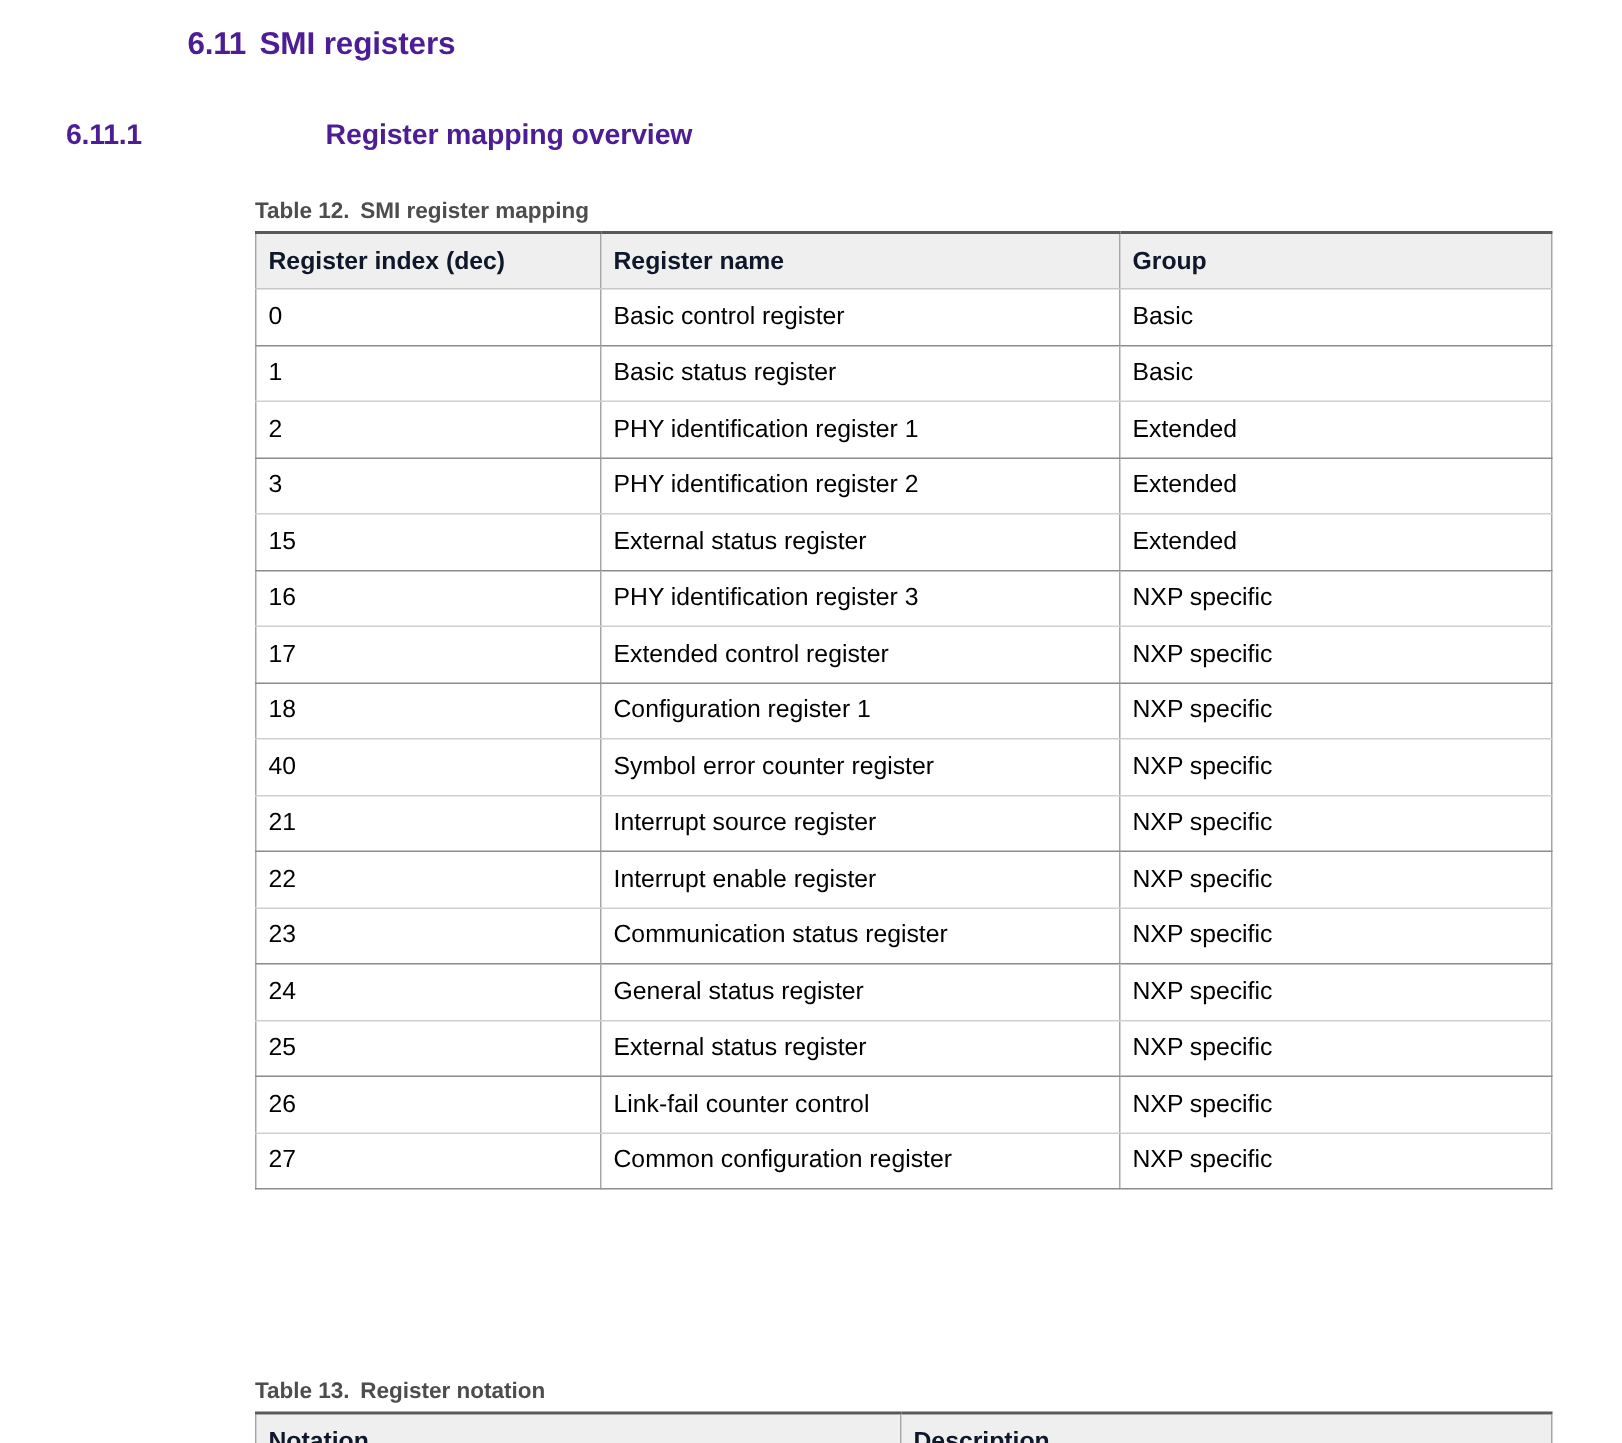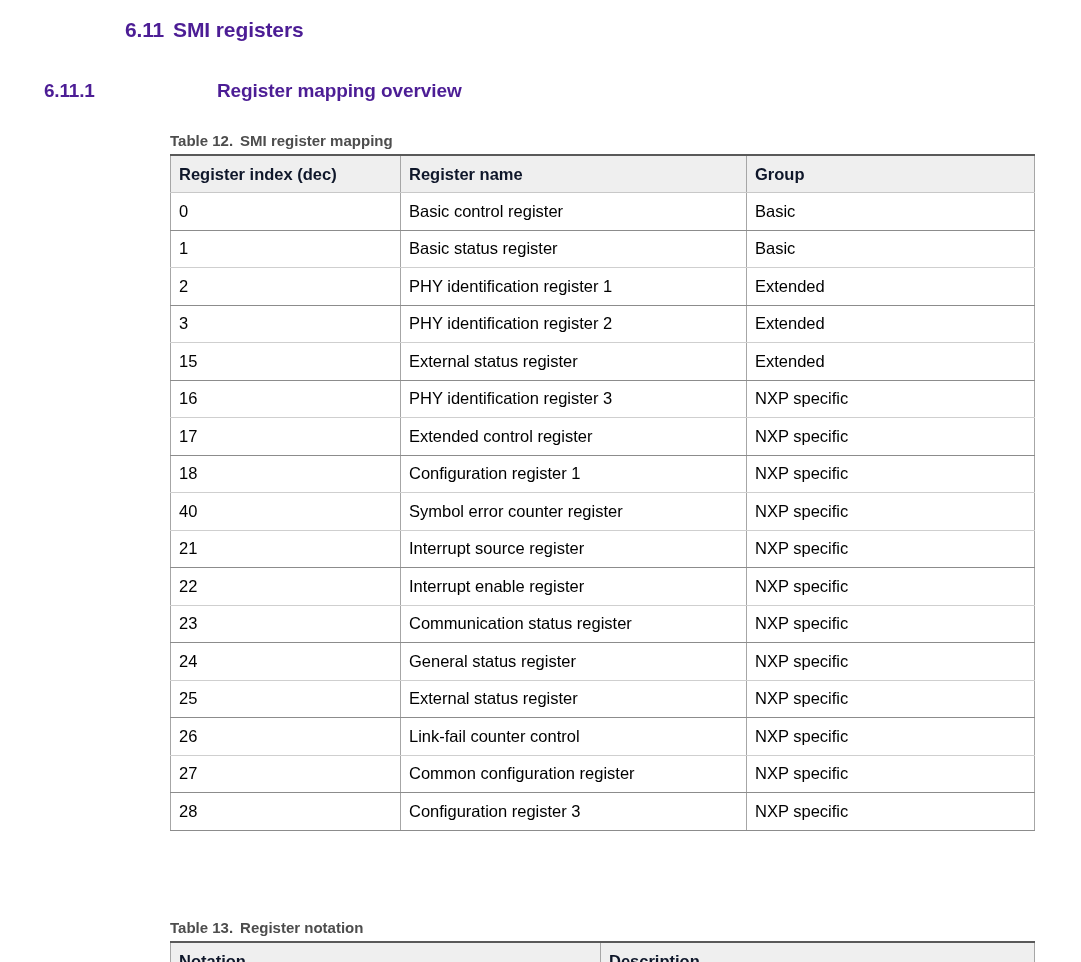--- a/index.html
+++ b/index.html
@@ -237,25 +237,20 @@
     <tr class="alt">
       <td>26</td>
       <td>Link-fail counter control</td>
       <td>NXP specific</td>
     </tr>
     <tr>
       <td>27</td>
       <td>Common configuration register</td>
       <td>NXP specific</td>
     </tr>
-    <tr class="alt">
-      <td>28</td>
-      <td>Configuration register 3</td>
-      <td>NXP specific</td>
-    </tr>
   </tbody>
 </table>
 
 <div class="table-caption" id="caption-13">
   <span class="cap-num">Table 13.</span><span class="cap-text">Register notation</span>
 </div>
 
 <table class="doc-table" id="table-13">
   <colgroup>
     <col class="d0">

